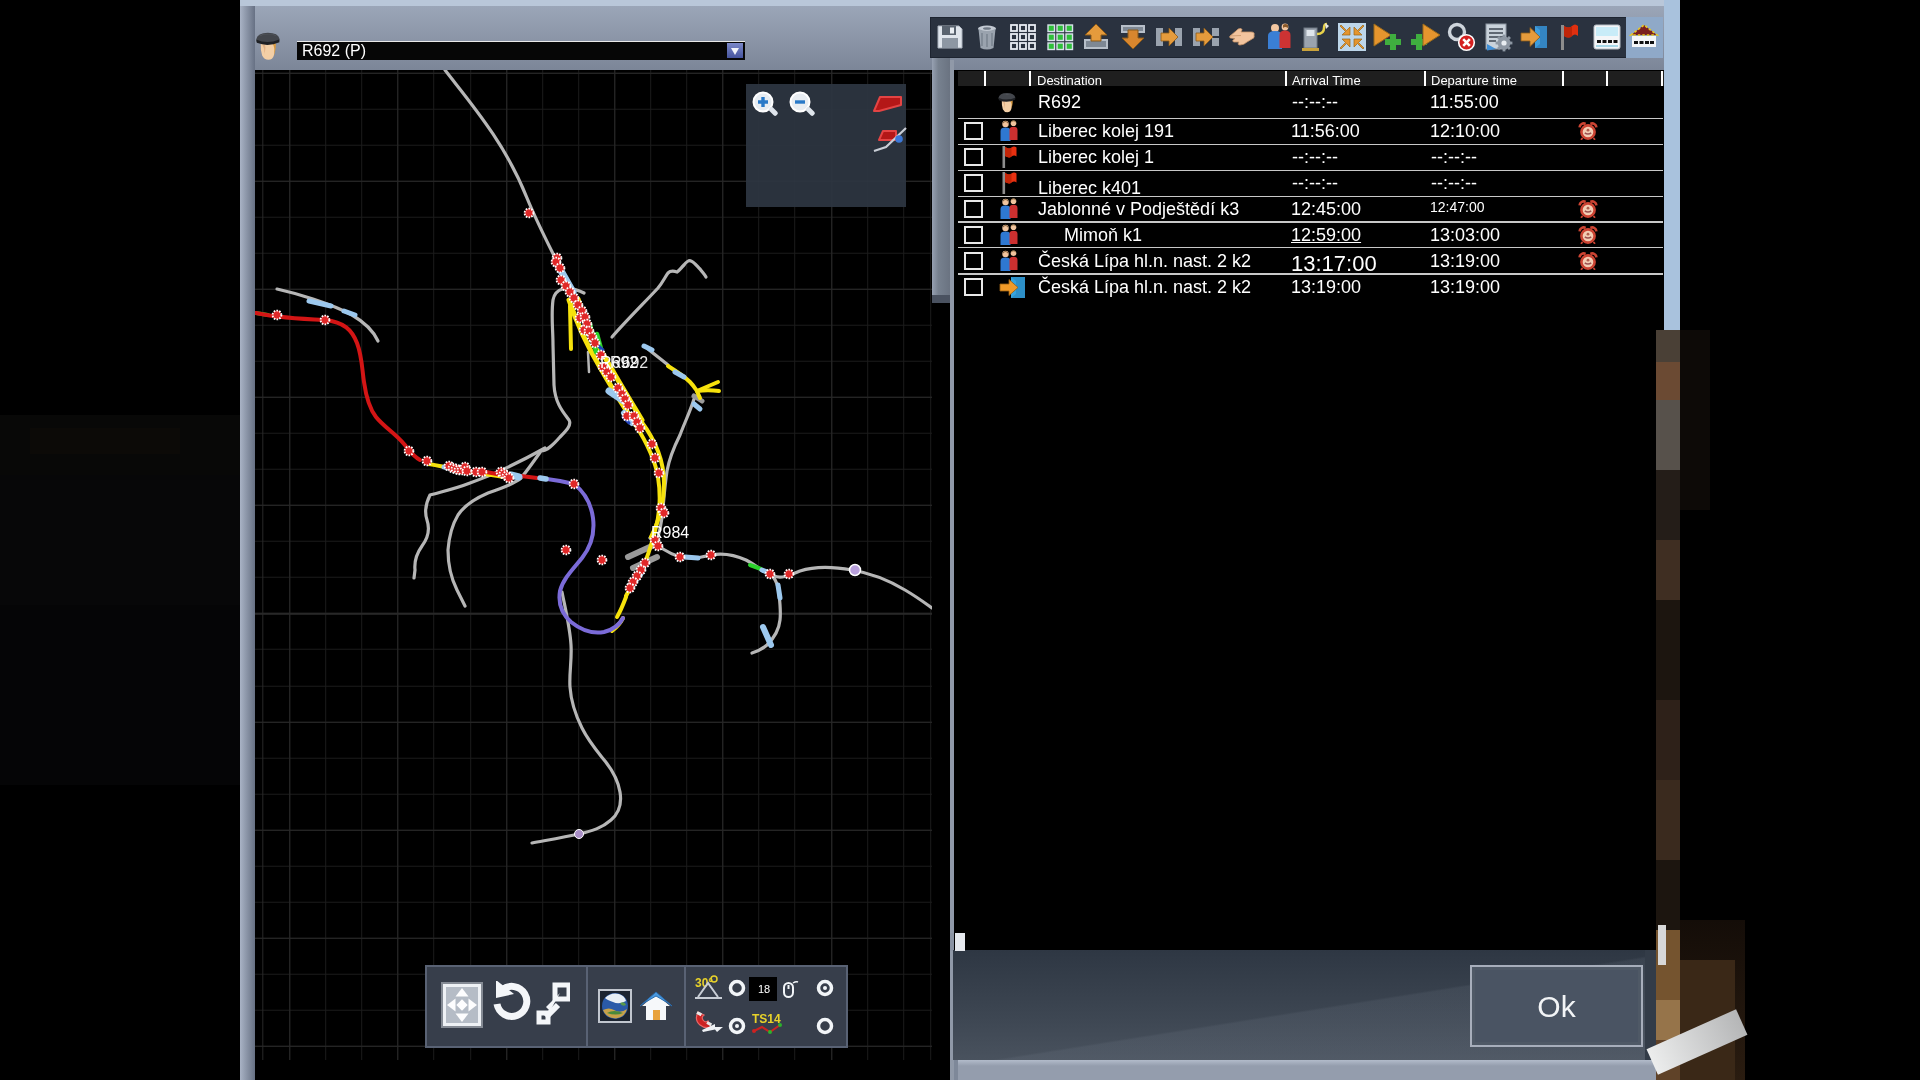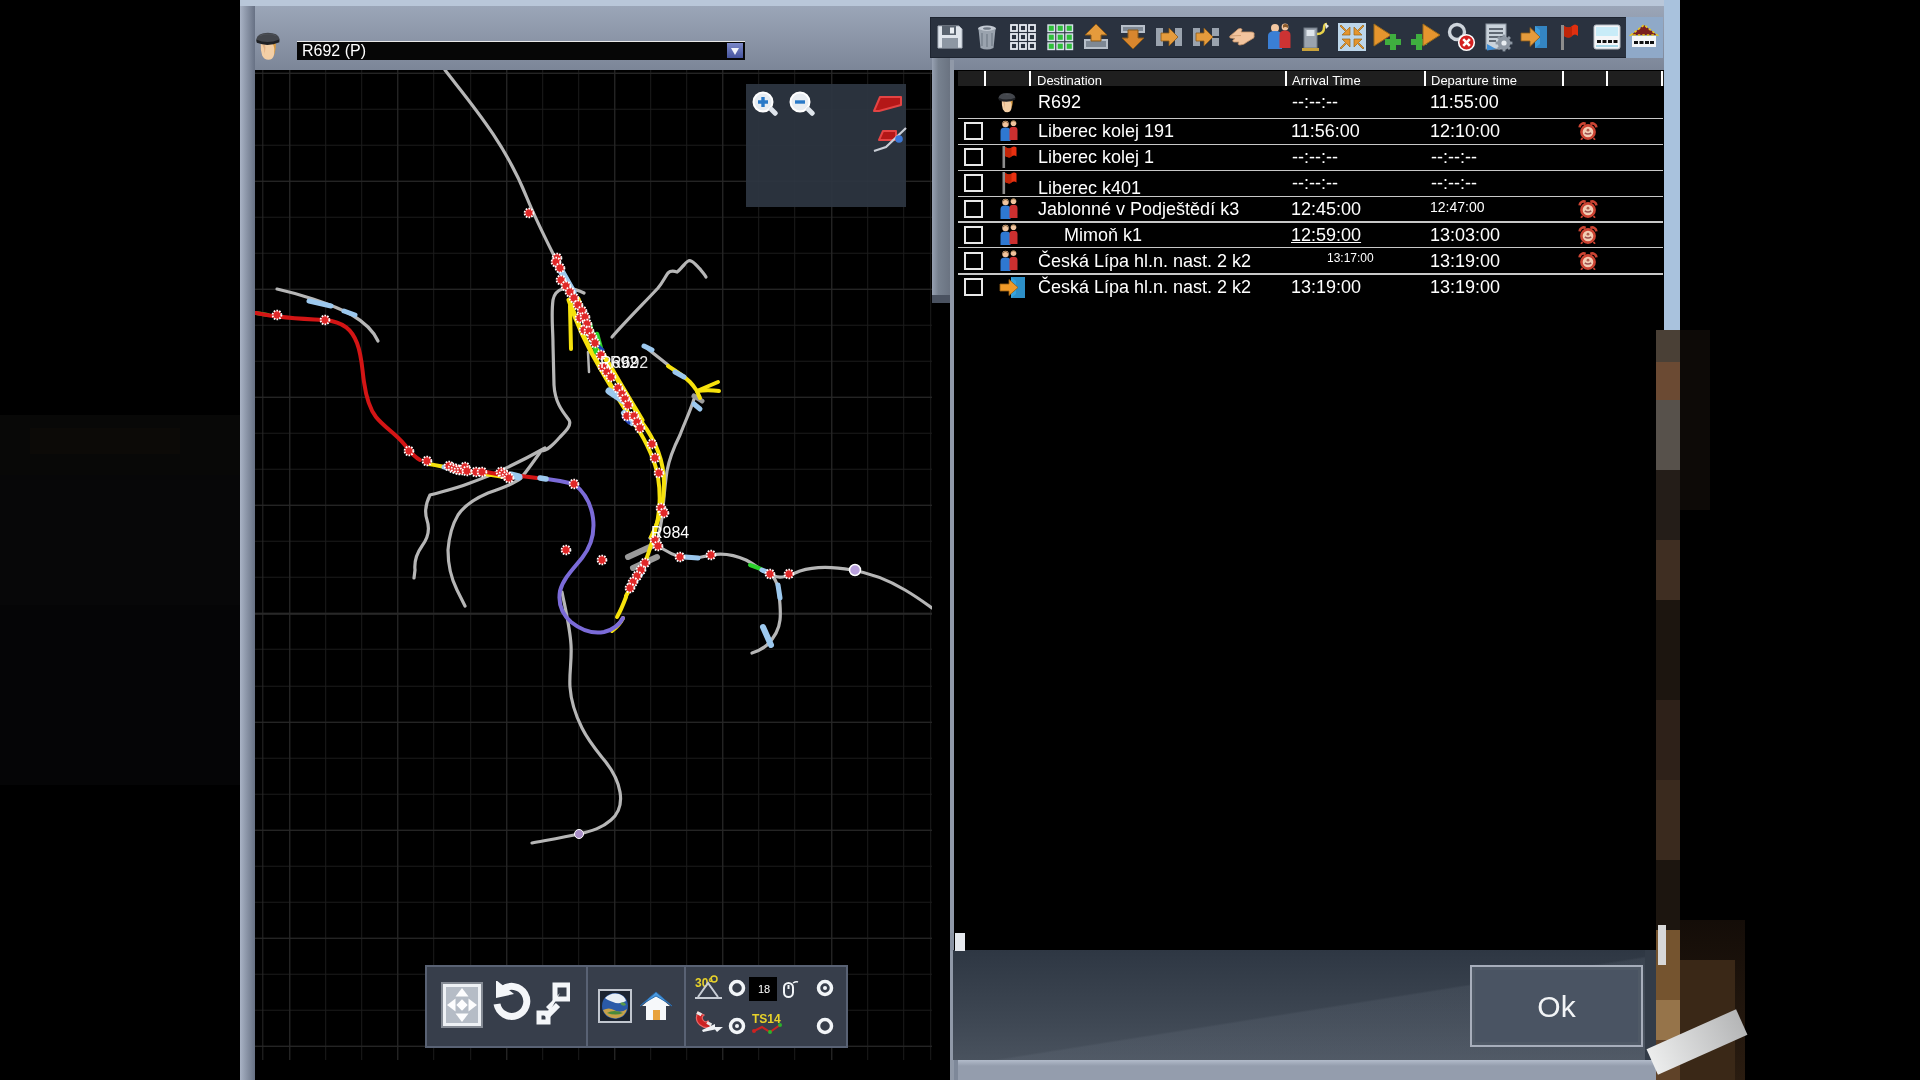--- a/index.html
+++ b/index.html
@@ -573,21 +573,21 @@
     <div class="txt" style="left:1430px;top:224.5px;font-size:18px;">13:03:00</div>
     <svg style="left:1578px;top:225.5px;width:20px;height:18px" viewBox="0 0 20 18">
         <use href="#alrm"></use>
       </svg>
 
     <div class="cb" style="left:964px;top:251.5px;"></div>
     <svg style="left:999px;top:249.5px;width:20px;height:22px" viewBox="0 0 20 22">
         <use href="#ppl"></use>
       </svg>
     <div class="txt" style="left:1038px;top:250.5px;font-size:18px;">Česká Lípa hl.n. nast. 2 k2</div>
-    <div class="txt" style="left:1291px;top:250.5px;font-size:12px;margin-left:36px;">13:17:00</div>
+    <div class="txt" style="left:1291px;top:250.5px;font-size:22px;">13:17:00</div>
     <div class="txt" style="left:1430px;top:250.5px;font-size:18px;">13:19:00</div>
     <svg style="left:1578px;top:251.5px;width:20px;height:18px" viewBox="0 0 20 18">
         <use href="#alrm"></use>
       </svg>
 
     <div class="cb" style="left:964px;top:278px;"></div>
     <svg style="left:999px;top:277px;width:26px;height:21px" viewBox="0 0 26 21">
         <use href="#door"></use>
       </svg>
     <div class="txt" style="left:1038px;top:277px;font-size:18px;">Česká Lípa hl.n. nast. 2 k2</div>

